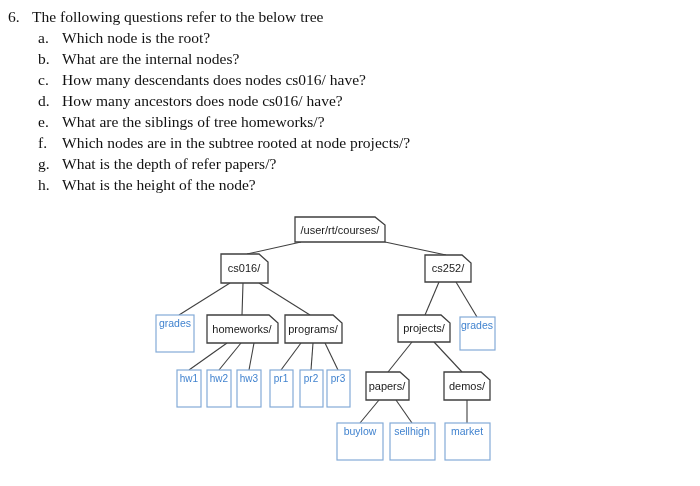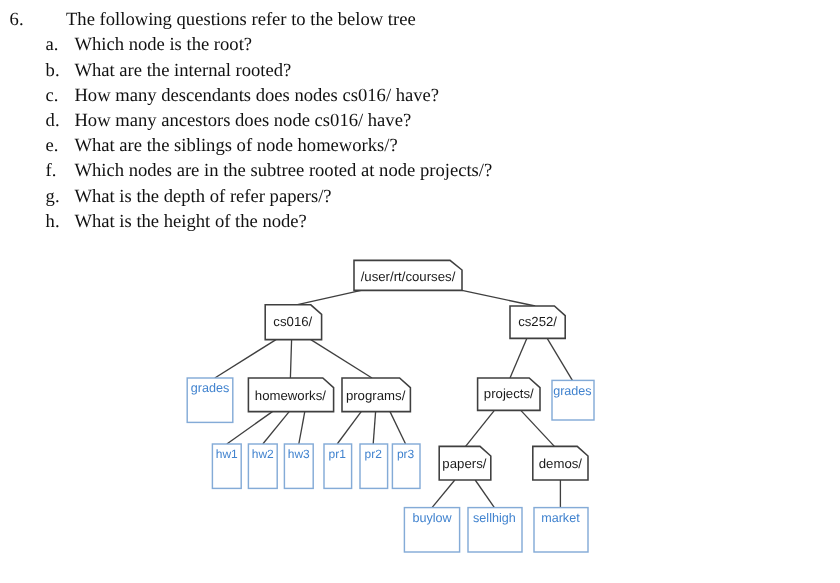--- a/index.html
+++ b/index.html
@@ -10,21 +10,21 @@
     overflow:hidden;
     font-family:"Liberation Serif", serif;
     color:#111111;
   }
   .qblock{
     position:absolute;top:6px;left:8px;right:4px;
     font-size:15.5px;line-height:21px;
   }
   .qmain{display:flex;}
   .qnum{width:24px;flex:0 0 24px;}
-  .qintro{flex:1;margin-left:23px;}
+  .qintro{flex:1;}
   .qitems{margin-left:30px;}
   .qitem{display:flex;}
   .qletter{width:24px;flex:0 0 24px;}
   .qtext{flex:1;}
   .diagram{position:absolute;left:0;top:210px;}
   .folder{fill:#ffffff;stroke:#3f3f3f;stroke-width:1.3;}
   .ftext{fill:#1a1a1a;font-family:"Liberation Sans",sans-serif;font-size:11px;text-anchor:middle;}
   .leaf{fill:#ffffff;stroke:#84abd7;stroke-width:1.2;}
   .ltext{fill:#4183cf;font-family:"Liberation Sans",sans-serif;font-size:10.5px;text-anchor:middle;}
   .ltext-sm{font-size:10px;}
@@ -40,33 +40,33 @@
       <span class="qnum">6.</span>
       <span class="qintro">The following questions refer to the below tree</span>
     </div>
     <div class="qitems">
       <div class="qitem">
         <span class="qletter">a.</span>
         <span class="qtext">Which node is the root?</span>
       </div>
       <div class="qitem">
         <span class="qletter">b.</span>
-        <span class="qtext">What are the internal rooted?</span>
+        <span class="qtext">What are the internal nodes?</span>
       </div>
       <div class="qitem">
         <span class="qletter">c.</span>
         <span class="qtext">How many descendants does nodes cs016/ have?</span>
       </div>
       <div class="qitem">
         <span class="qletter">d.</span>
         <span class="qtext">How many ancestors does node cs016/ have?</span>
       </div>
       <div class="qitem">
         <span class="qletter">e.</span>
-        <span class="qtext">What are the siblings of node homeworks/?</span>
+        <span class="qtext">What are the siblings of tree homeworks/?</span>
       </div>
       <div class="qitem">
         <span class="qletter">f.</span>
         <span class="qtext">Which nodes are in the subtree rooted at node projects/?</span>
       </div>
       <div class="qitem">
         <span class="qletter">g.</span>
         <span class="qtext">What is the depth of refer papers/?</span>
       </div>
       <div class="qitem">

